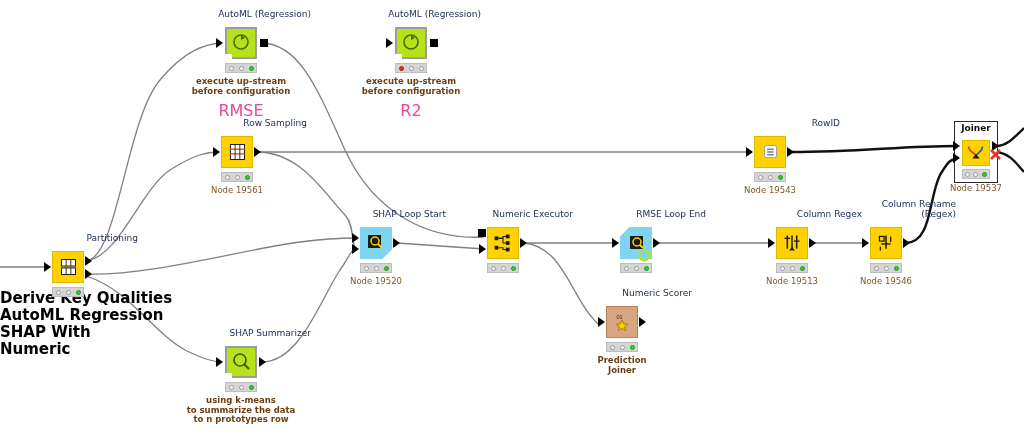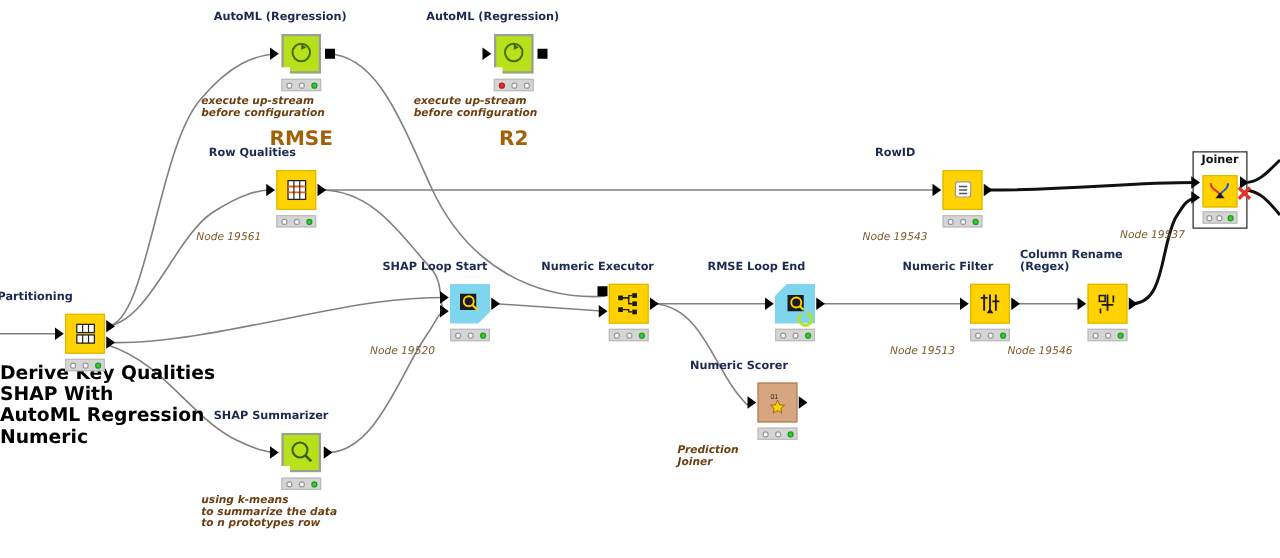--- a/index.html
+++ b/index.html
@@ -23,23 +23,23 @@
     position:absolute;
     left:-16px;top:-16px;
     width:32px;height:32px;
     box-sizing:border-box;
   }
   .node .nlabel{
     position:absolute;
     left:-70px;
     top:-34px;
     width:140px;
-    text-align:left;
+    text-align:right;
     font-size:9px;
-    font-weight:bold;
+    font-weight:normal;
     color:#1b2a50;
     line-height:10px;
     white-space:nowrap;
   }
   .node .nlabel.wrap{white-space:normal;}
   .node .status{
     position:absolute;
     left:-16px;
     top:20px;
     width:32px;height:10px;
@@ -49,33 +49,32 @@
     display:flex;align-items:center;justify-content:space-around;
   }
   .node .led{width:5px;height:5px;border-radius:50%;background:#ffffff;border:1px solid #9a9a9a;box-sizing:border-box;}
   .node .led.green{background:#33cc33;border-color:#1f9c1f;}
   .node .led.red{background:#e8332a;border-color:#aa201a;}
   .node .sub{
     position:absolute;
     left:-80px;
     top:34px;
     width:160px;
-    text-align:left;
+    text-align:center;
     font-size:8.5px;
     color:#6b4a22;
     line-height:9.5px;
-    font-style:italic;
   }
   .node .sub.nodeid{color:#7a5a28;}
   .node .sub.note{color:#6b3f12;font-weight:bold;}
   .node .bigname{
     position:absolute;
     left:-80px;width:160px;
     text-align:center;
-    font-size:16px;font-weight:bold;color:#a16207;
+    font-size:16px;font-weight:normal;color:#ec4899;
     top:58px;
   }
 
   
   .body-yellow{background:#ffd200;border:1px solid #e0b800;}
   .body-green{background:#b7e11b;border:2px solid #9a9a9a;}
   .body-cyan{background:#7fd5ee;}
   .body-tan{background:#d8a581;border:1px solid #b3805c;}
 
   
@@ -165,22 +164,22 @@
 
       <path d="M791,152 C860,152 900,146 957,146"></path>
 
       <path d="M996,146 C1006,146 1012,140 1024,128"></path>
       <path d="M996,152 C1008,153 1014,160 1024,172"></path>
     </g>
   </svg>
 
   <div class="annot" style="left:0px;top:290px;width:272px;font-size:15px;">
     <div>Derive Key Qualities</div>
+    <div>AutoML Regression</div>
     <div>SHAP With</div>
-    <div>AutoML Regression</div>
     <div>Numeric</div>
   </div>
 
   <div class="node" style="left:68px;top:267px;">
     <div class="nlabel">Partitioning</div>
     <div class="port in" style="left:-24px;top:-5px;"></div>
     <div class="port out" style="left:17px;top:-11px;"></div>
     <div class="port out" style="left:17px;top:2px;"></div>
     <div class="nbox body-yellow">
       <svg class="icon-svg" viewBox="0 0 32 32">
@@ -237,21 +236,21 @@
       <span class="led"></span>
     </div>
     <div class="sub note">
       <div>execute up-stream</div>
       <div>before configuration</div>
     </div>
     <div class="bigname">R2</div>
   </div>
 
   <div class="node" style="left:237px;top:152px;">
-    <div class="nlabel">Row Qualities</div>
+    <div class="nlabel">Row Sampling</div>
     <div class="port in" style="left:-24px;top:-5px;"></div>
     <div class="port out" style="left:17px;top:-5px;"></div>
     <div class="nbox body-yellow">
       <svg class="icon-svg" viewBox="0 0 32 32">
         <rect x="9" y="8" width="15" height="16" fill="#fff" stroke="#222" stroke-width="1.1"></rect>
         <line x1="9" y1="13" x2="24" y2="13" stroke="#e0651a" stroke-width="1.6"></line>
         <line x1="9" y1="18" x2="24" y2="18" stroke="#e0651a" stroke-width="1.6"></line>
         <line x1="14" y1="8" x2="14" y2="24" stroke="#222" stroke-width="1"></line>
         <line x1="19" y1="8" x2="19" y2="24" stroke="#222" stroke-width="1"></line>
       </svg>
@@ -348,21 +347,21 @@
       </svg>
     </div>
     <div class="status">
       <span class="led"></span>
       <span class="led"></span>
       <span class="led green"></span>
     </div>
   </div>
 
   <div class="node" style="left:792px;top:243px;">
-    <div class="nlabel">Numeric Filter</div>
+    <div class="nlabel">Column Regex</div>
     <div class="port in" style="left:-24px;top:-5px;"></div>
     <div class="port out" style="left:17px;top:-5px;"></div>
     <div class="nbox body-yellow">
       <svg class="icon-svg" viewBox="0 0 32 32">
         <line x1="11" y1="8" x2="11" y2="22" stroke="#1b1b1b" stroke-width="1.6"></line>
         <line x1="16" y1="8" x2="16" y2="22" stroke="#1b1b1b" stroke-width="1.6"></line>
         <line x1="21" y1="8" x2="21" y2="22" stroke="#1b1b1b" stroke-width="1.6"></line>
         <line x1="8" y1="11" x2="14" y2="11" stroke="#1b1b1b" stroke-width="1.4"></line>
         <line x1="18" y1="14" x2="24" y2="14" stroke="#1b1b1b" stroke-width="1.4"></line>
         <path d="M16 20 L13 24 L19 24 Z" fill="#1b1b1b"></path>

